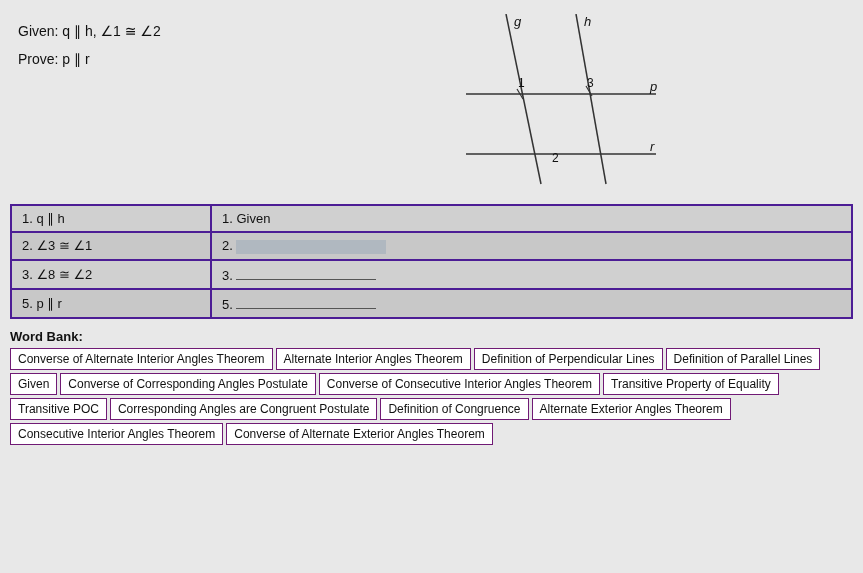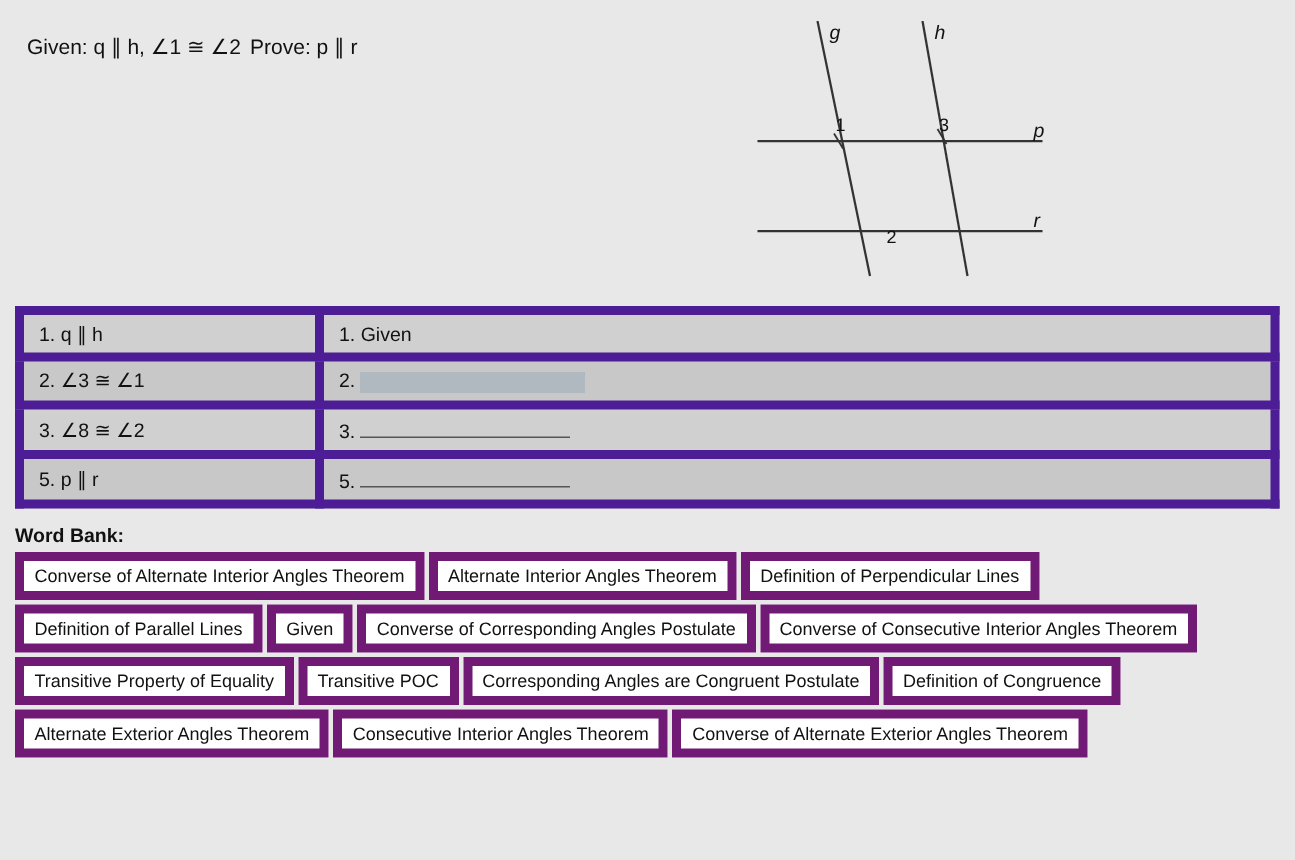--- a/index.html
+++ b/index.html
@@ -21,21 +21,21 @@
 
     .top-section {
       display: flex;
       flex-direction: row;
       gap: 10px;
       align-items: flex-start;
     }
 
     .given-prove {
       display: flex;
-      flex-direction: row;
+      flex-direction: column;
       gap: 6px;
       padding: 10px 8px;
       min-width: 155px;
       font-size: 14px;
       line-height: 1.6;
     }
 
     .diagram-container {
       flex: 1;
       display: flex;
@@ -50,21 +50,21 @@
       height: 180px;
     }
 
     .proof-table {
       width: 100%;
       border-collapse: collapse;
       background: #d0d0d0;
     }
 
     .proof-table td {
-      border: 6px solid #4c1d95;
+      border: 2px solid #4c1d95;
       padding: 5px 10px;
       vertical-align: middle;
       background: #d8d8d8;
       font-size: 13px;
       min-width: 120px;
     }
 
     .proof-table td:first-child {
       width: 200px;
       font-style: normal;
@@ -101,21 +101,21 @@
     }
 
     .word-bank-grid {
       display: flex;
       flex-wrap: wrap;
       gap: 3px;
     }
 
     .word-bank-item {
       background: #fff;
-      border: 6px solid #701a75;
+      border: 1px solid #701a75;
       padding: 3px 7px;
       font-size: 12px;
       cursor: pointer;
       white-space: nowrap;
     }
 
     
     .proof-table tr:nth-child(odd) td {
       background: #d0d0d0;
     }

